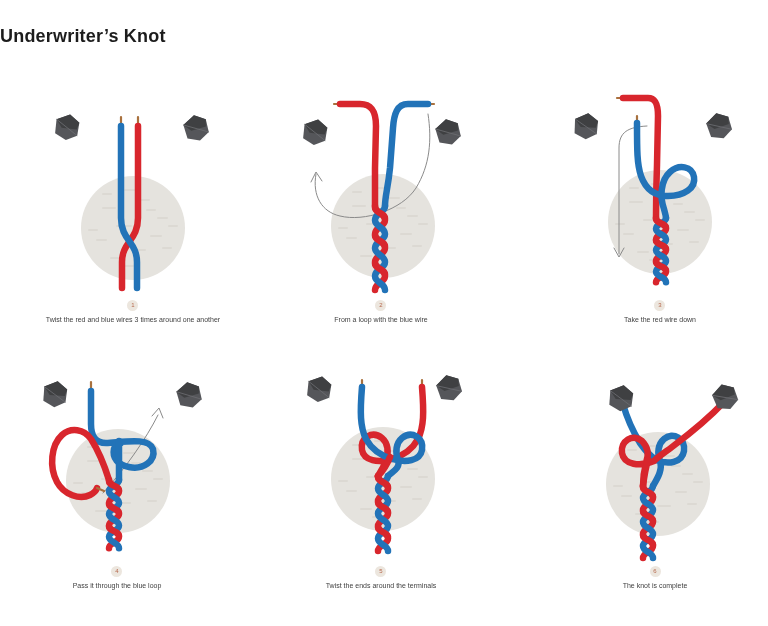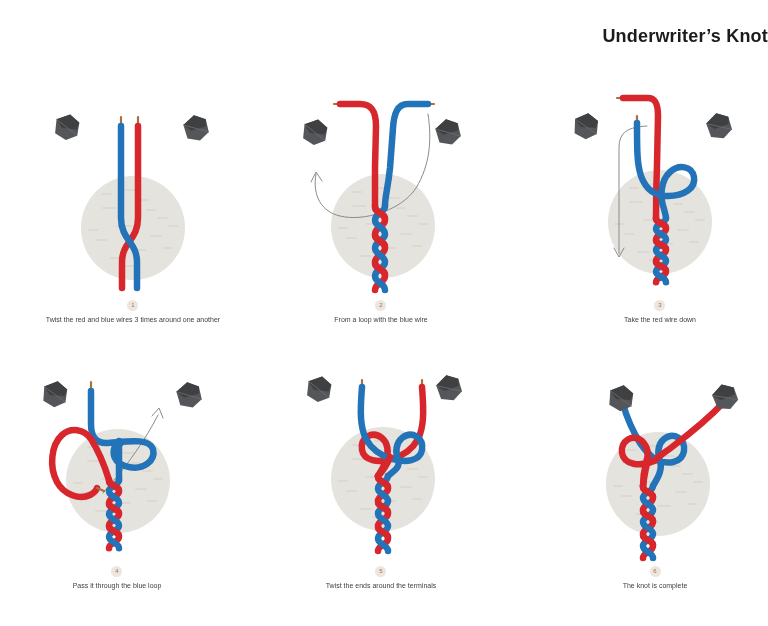--- a/index.html
+++ b/index.html
@@ -1,18 +1,18 @@
 <!DOCTYPE html>
 <html style="--c-red: #d8262d; --c-blue: #2273b8; --c-copper: #a9713d; --c-nut: #55565a; --c-nut_dark: #3f4042; --c-nut_edge: #6b6c70; --c-disc: #e5e3de; --c-disc_tick: #d6d2cb; --c-arrow: #8a8a8a; --c-badge_bg: #ece6de; --c-badge_text: #b5684d;"><head>
 <meta charset="utf-8">
 <style>
   html,body{margin:0;padding:0;background:#ffffff;}
   .canvas{position:relative;width:768px;height:626px;background:#fff;overflow:hidden;
           font-family:"Liberation Sans", sans-serif;}
-  .title{position:absolute;top:26px;left:0;width:768px;text-align:right;
+  .title{position:absolute;top:26px;left:0;width:768px;text-align:left;
          font-size:18px;font-weight:600;color:#1c1c1c;letter-spacing:.2px;}
   .grid{position:absolute;top:70px;left:0;width:768px;}
   .row{display:flex;width:768px;}
   .row2{margin-top:13px;}
   .cell{width:256px;display:flex;flex-direction:column;align-items:center;}
   .cell svg{display:block;}
   .footer{display:flex;flex-direction:column;align-items:center;margin-top:2px;}
   .badge{width:11px;height:11px;border-radius:50%;background:var(--c-badge_bg,#ece6de);
          color:var(--c-badge_text,#b5684d);font-size:6px;line-height:11px;text-align:center;}
   .caption{margin-top:5px;font-size:7px;color:#3f3f3f;white-space:nowrap;}

